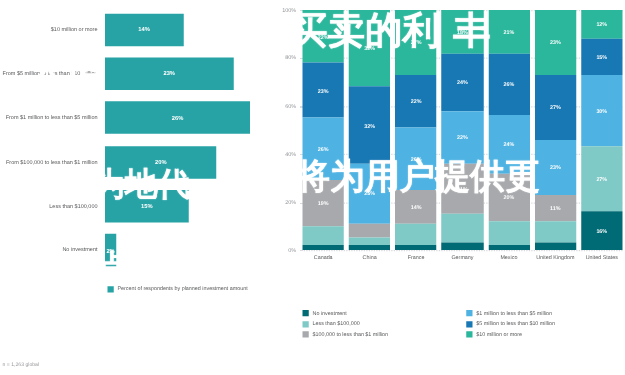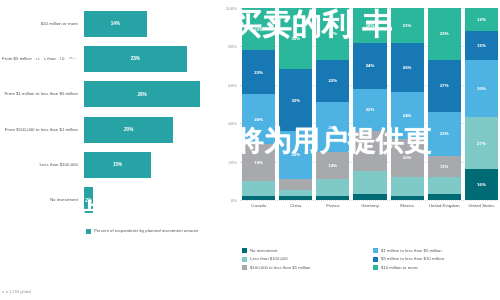--- a/index.html
+++ b/index.html
@@ -285,15 +285,16 @@
       <div class="lgi">
         <span class="sw" style="background: rgb(43, 183, 156);"></span>
         <span class="lt">$10 million or more</span>
       </div>
     </div>
 </div>
 
 <div id="watermark">
     <div class="wm" style="left: 22px; top: 6px; font-size: 30px; margin-top: 28px;">大指</div>
     <div class="wm" style="left: 232px; top: 4px; font-size: 30px;">买卖的利 丰</div>
+    <div class="wm" style="left: 74px; top: 130px; font-size: 26px;">为地代</div>
     <div class="wm" style="left: 236px; top: 122px; font-size: 28px;">将为用户提供更</div>
     <div class="wm" style="left: 78px; top: 196px; font-size: 26px;">点</div>
   </div>
 
 </body></html>

